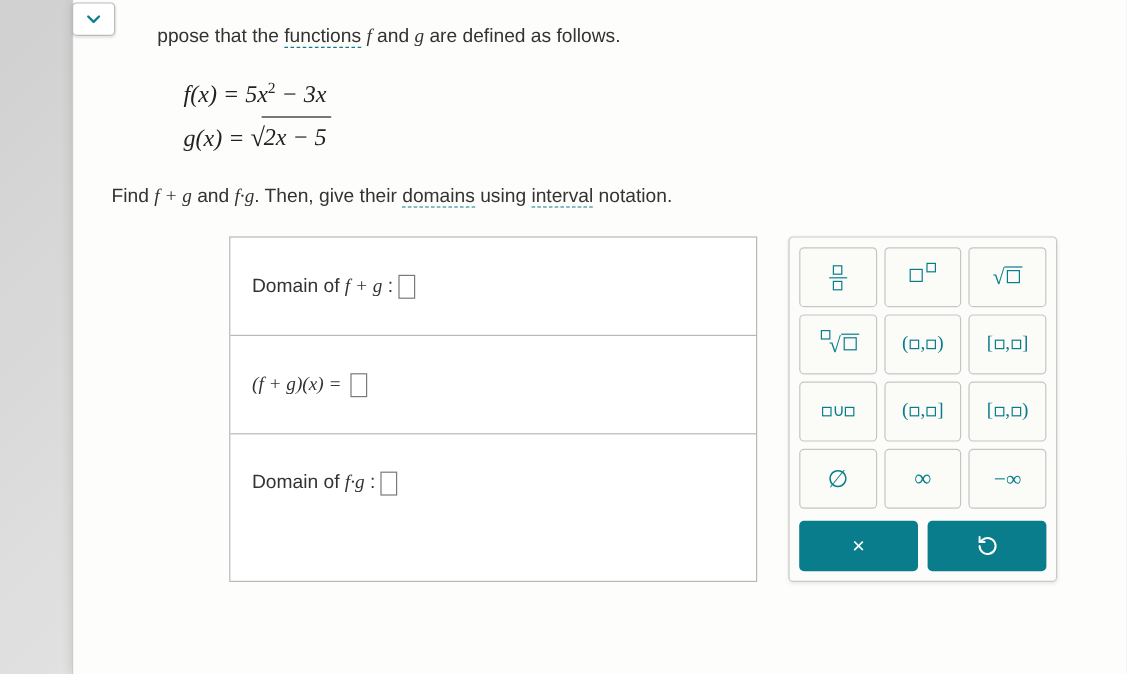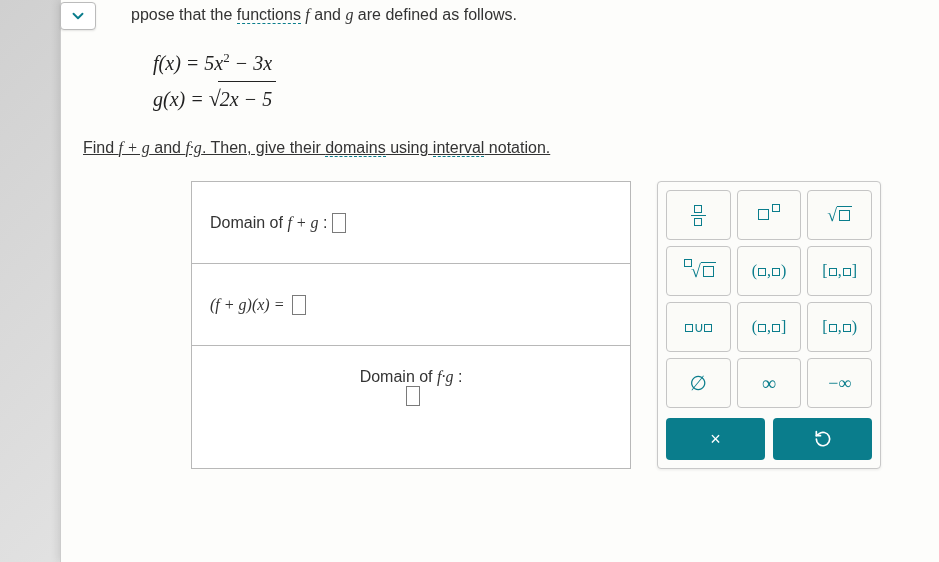--- a/index.html
+++ b/index.html
@@ -18,21 +18,21 @@
     }
     .content-area {
       position: absolute;
       left: 60px;
       top: 0;
       right: 0;
       bottom: 0;
       background: #fdfdfb;
       border-left: 1px solid #ccc;
       box-shadow: -2px 0 8px rgba(0,0,0,0.1);
-      padding: 0 20px 20px 20px;
+      padding: 16px 20px 20px 20px;
     }
     .chevron-tab {
       position: absolute;
       left: 60px;
       top: 2px;
       width: 36px;
       height: 28px;
       background: #fff;
       border: 1px solid #bbb;
       border-radius: 4px;
@@ -71,23 +71,22 @@
     }
     .sqrt-sym { font-size: 22px; margin-right: -3px; }
     .sqrt-body {
       border-top: 1.3px solid #222;
       padding: 0 4px 0 2px;
       font-style: italic;
     }
     .instruction-line {
       font-size: 16px;
       color: #333;
-      margin-left: 2px;
+      margin-left: 12px;
       margin-bottom: 24px;
-      text-decoration: underline;
     }
     .instruction-line .mi { font-family: 'Times New Roman', serif; font-style: italic; }
     .work-area {
       display: flex;
       gap: 26px;
       margin-left: 110px;
     }
     .answer-box {
       border: 1px solid #b8b8b8;
       background: #fff;
@@ -95,21 +94,21 @@
     }
     .answer-cell {
       border-bottom: 1px solid #b8b8b8;
       padding: 22px 18px;
       font-size: 16px;
       color: #333;
       min-height: 82px;
       display: flex;
       align-items: center;
     }
-    .answer-cell:last-child { border-bottom: none; flex-direction: column; }
+    .answer-cell:last-child { border-bottom: none; }
     .answer-cell .mi { font-family: 'Times New Roman', serif; font-style: italic; }
     .input-slot {
       display: inline-block;
       width: 14px;
       height: 20px;
       border: 1px solid #7a7a7a;
       background: #fff;
       vertical-align: middle;
       margin-left: 4px;
     }

